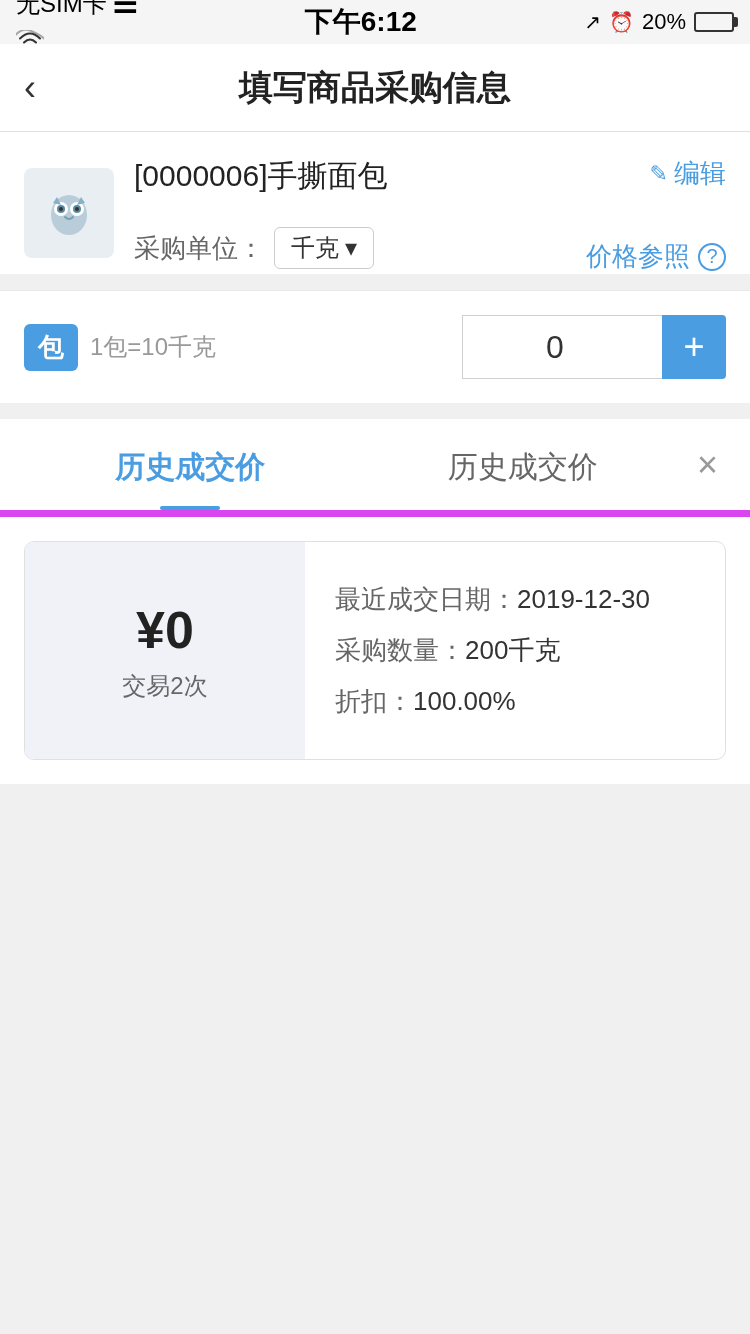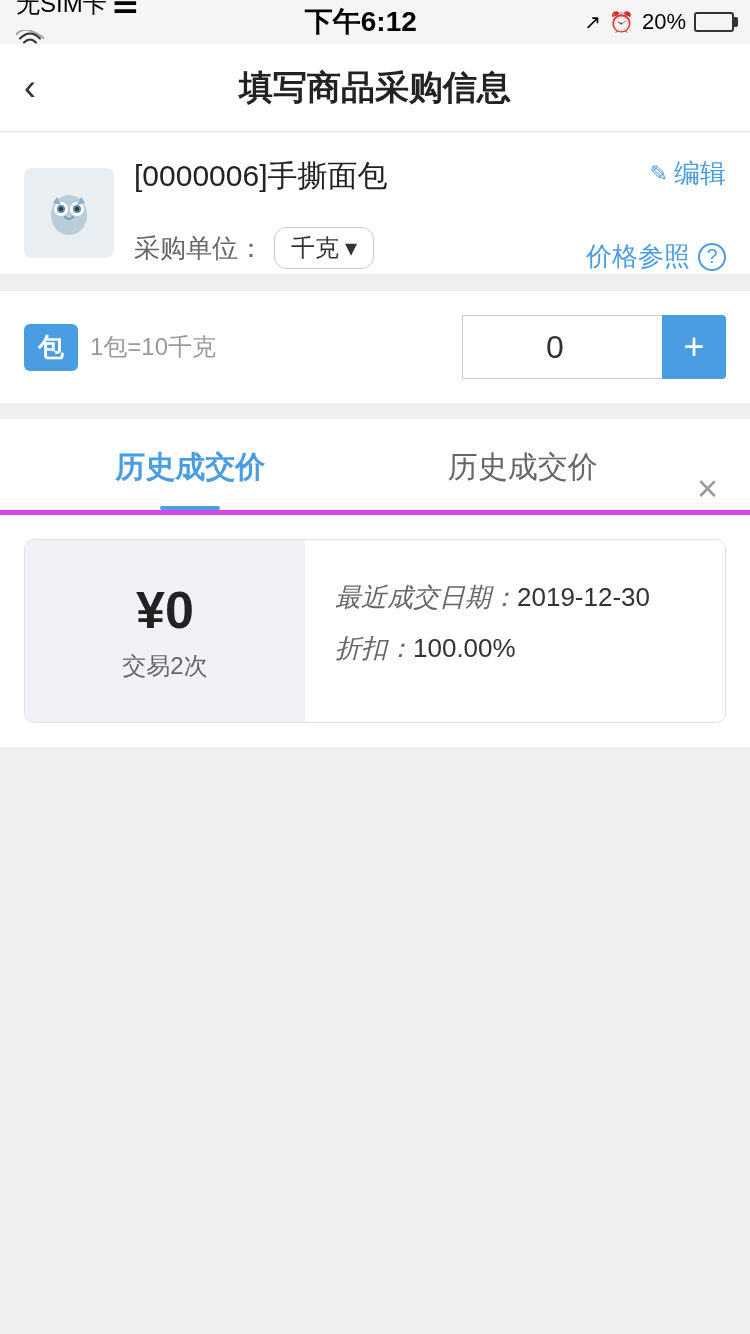--- a/index.html
+++ b/index.html
@@ -109,21 +109,21 @@
       display: flex;
       align-items: center;
       gap: 10px;
       font-size: 26px;
       color: #666;
       margin-top: 24px;
       text-align: center;
     }
     .unit-select {
       border: 1px solid #ccc;
-      border-radius: 12px;
+      border-radius: 6px;
       padding: 4px 16px;
       font-size: 24px;
       color: #333;
       background: #fff;
       display: flex;
       align-items: center;
       gap: 6px;
     }
     .edit-btn {
       font-size: 26px;
@@ -199,22 +199,22 @@
       border-radius: 0 4px 4px 0;
     }
 
     
     .tabs-section {
       background: #fff;
       margin-top: 16px;
     }
     .tabs-bar {
       display: flex;
-      align-items: flex-end;
-      border-bottom: 5px solid #d946ef;
+      align-items: center;
+      border-bottom: 7px solid #d946ef;
       padding: 0 24px;
       position: relative;
     }
     .tab-item {
       flex: 1;
       text-align: center;
       padding: 28px 0 22px 0;
       font-size: 30px;
       color: #666;
       cursor: pointer;
@@ -280,21 +280,20 @@
       display: flex;
       flex-direction: column;
       gap: 16px;
     }
     .history-detail-row {
       font-size: 26px;
       color: #333;
     }
     .history-detail-label {
       color: #666;
-      font-style: italic;
     }
 
     
     .bottom-area {
       background: #f0f0f0;
       flex: 1;
       min-height: 600px;
     }
   </style>
 </head>
@@ -395,20 +394,23 @@
         <div class="history-price">
           <span>¥</span><span>0</span>
         </div>
         <div class="history-price-label">交易2次</div>
       </div>
       <div class="history-detail-col">
         <div class="history-detail-row">
           <span class="history-detail-label">最近成交日期：</span><span>2019-12-30</span>
         </div>
         <div class="history-detail-row">
+          <span class="history-detail-label">采购数量：</span><span>200千克</span>
+        </div>
+        <div class="history-detail-row">
           <span class="history-detail-label">折扣：</span><span>100.00%</span>
         </div>
       </div>
     </div>
   </div>
 </div>
 
 <div class="bottom-area"></div>
 
 </body></html>

